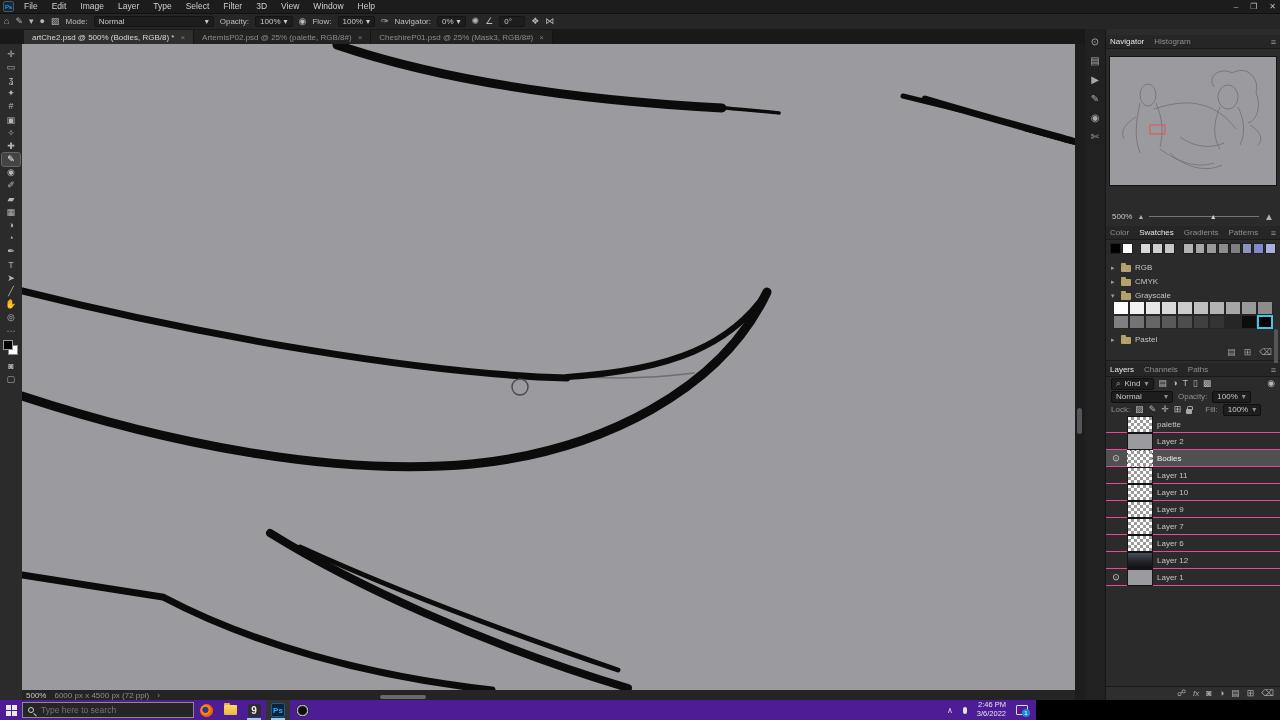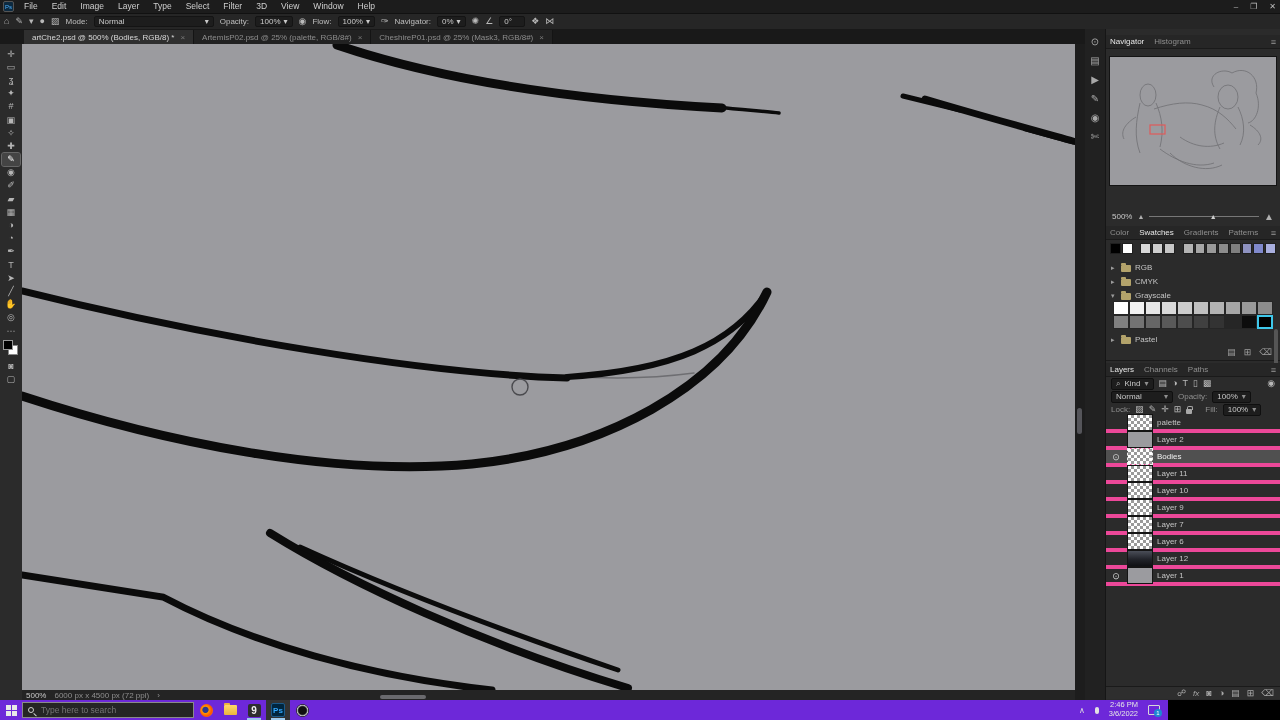--- a/index.html
+++ b/index.html
@@ -55,34 +55,34 @@
   .folder{width:10px;height:7px;background:#b3a36b;border-radius:1px;position:relative;}
   .folder:before{content:"";position:absolute;left:0;top:-2px;width:5px;height:2px;background:#b3a36b;border-radius:1px 1px 0 0;}
   #gsgrid{display:grid;grid-template-columns:repeat(10,1fr);width:160px;margin:1px auto;}
   #gsgrid .gs{height:14px;border:1px solid #262626;}
   #gsgrid .gs.sel{border:2px solid #3ec7ea;}
   #swscroll{position:absolute;right:2px;top:300px;width:4px;height:44px;background:#555;border-radius:2px;}
   .swfooter{display:flex;justify-content:flex-end;gap:8px;padding:3px 8px;color:#9d9d9d;font-size:9px;border-bottom:1px solid #1a1a1a;}
   
   .lrow{display:flex;align-items:center;gap:5px;height:13px;padding:0 5px;font-size:8px;color:#bdbdbd;}
   .lsel{background:#1d1d1d;border:1px solid #0f0f0f;border-radius:2px;height:12px;display:inline-flex;align-items:center;padding:0 4px;gap:4px;color:#c9c9c9;font-size:8px;}
-  .layeritem{display:flex;align-items:center;height:17px;gap:5px;padding-left:3px;border-bottom:4px solid #ec4899;}
+  .layeritem{display:flex;align-items:center;height:17px;gap:5px;padding-left:3px;border-bottom:1px solid #ec4899;}
   .layeritem.selected{background:#505050;}
   .eyebox{width:14px;display:flex;justify-content:center;color:#d0d0d0;font-size:9px;}
   .lthumb{width:24px;height:15px;outline:1px solid #141414;}
   .checker{background-color:#fff;background-image:linear-gradient(45deg,#9a9a9a 25%,transparent 25%,transparent 75%,#9a9a9a 75%),linear-gradient(45deg,#9a9a9a 25%,transparent 25%,transparent 75%,#9a9a9a 75%);background-size:6px 6px;background-position:0 0,3px 3px;}
   .graythumb{background:#9b9b9f;}
   .darkthumb{background:linear-gradient(180deg,#4a4e58 0%,#22242a 55%,#101114 100%);}
   .lname{font-size:8px;color:#c4c4c4;}
   .selected .lname{color:#efefef;}
   .lfooter{position:absolute;bottom:1px;left:0;width:100%;height:13px;background:#2e2e2e;border-top:1px solid #1a1a1a;display:flex;align-items:center;justify-content:flex-end;gap:7px;padding:0 6px;color:#a8a8a8;font-size:9px;}
   .padlock{width:6px;height:5px;background:#a8a8a8;border-radius:1px;position:relative;display:inline-block;margin-top:3px;}
   .padlock:before{content:"";position:absolute;left:1px;top:-3px;width:4px;height:3px;border:1px solid #a8a8a8;border-bottom:none;border-radius:2px 2px 0 0;}
   
-  #taskbar{left:0;top:700px;width:1168px;height:20px;background:#6d28d9;display:flex;align-items:center;}
+  #taskbar{left:0;top:700px;width:1036px;height:20px;background:#4c1d95;display:flex;align-items:center;}
   #startbtn{width:22px;height:20px;display:flex;align-items:center;justify-content:center;}
   .winlogo{display:grid;grid-template-columns:5px 5px;grid-template-rows:5px 5px;gap:1px;}
   .winlogo div{background:#e8e8e8;}
   #searchbox{width:172px;height:16px;background:#252525;border:1px solid #8a8a8a;display:flex;align-items:center;gap:5px;padding:0 5px;}
   #searchbox input{background:transparent;border:none;outline:none;color:#c9c9c9;font-size:8.5px;width:130px;}
   .mag{width:6px;height:6px;border:1px solid #cfcfcf;border-radius:50%;position:relative;}
   .mag:after{content:"";position:absolute;left:5px;top:5px;width:4px;height:1px;background:#cfcfcf;transform:rotate(45deg);transform-origin:0 0;}
   .tbicon{width:24px;height:20px;display:flex;align-items:center;justify-content:center;position:relative;}
   .tbicon.open:after{content:"";position:absolute;bottom:0;left:5px;right:5px;height:2px;background:#9ecbee;}
   .tbicon.activeapp{background:#333;}

